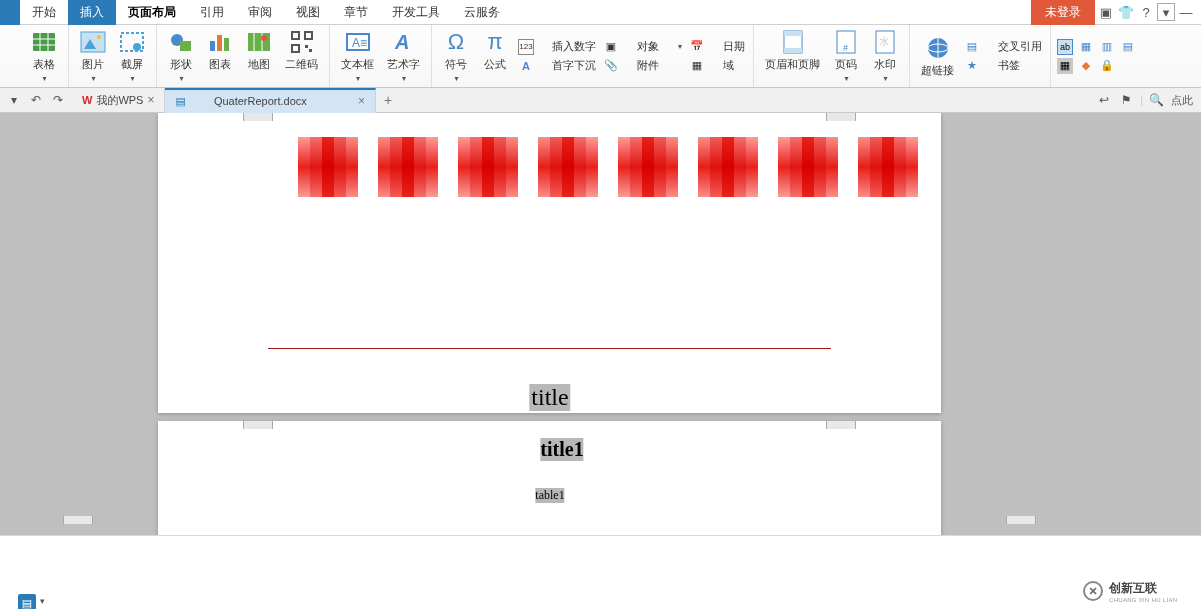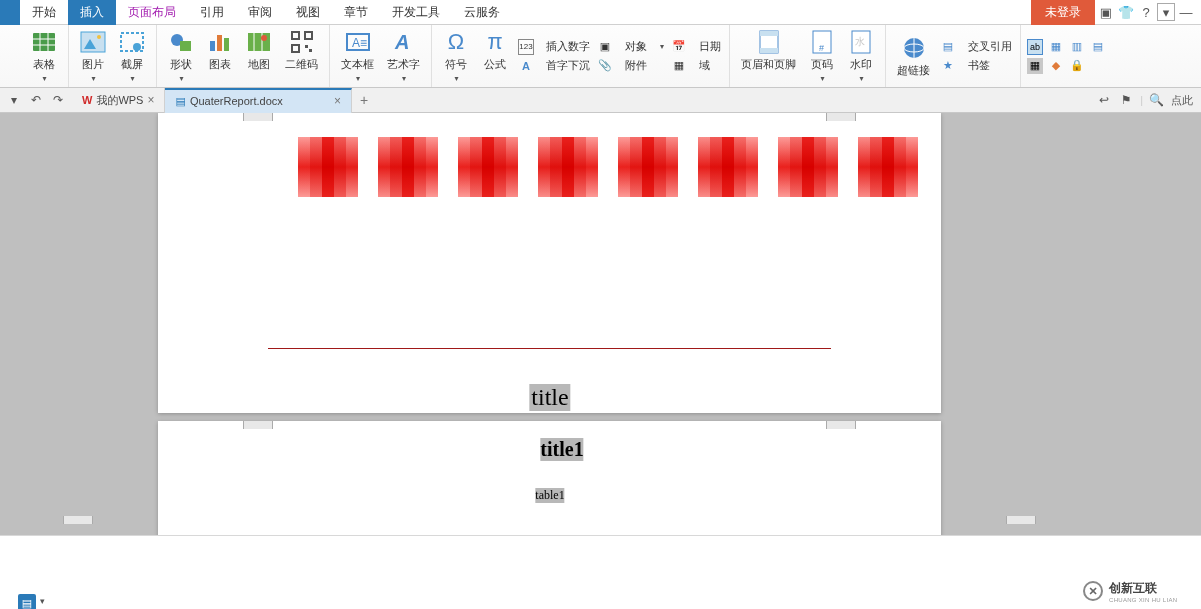--- a/index.html
+++ b/index.html
@@ -2,33 +2,33 @@
 <html><head>
   <meta charset="utf-8">
   <style>
     * { margin: 0; padding: 0; box-sizing: border-box; font-family: "Microsoft YaHei", sans-serif; }
     body { background: #fff; overflow: hidden; width: 1201px; height: 609px; position: relative; }
 
     .menubar { height: 25px; background: #fff; display: flex; align-items: center; border-bottom: 1px solid #d0d0d0; }
     .menubar-left-edge { width: 20px; height: 25px; background: #2a7ab8; }
     .menu-item { padding: 3px 12px; font-size: 12px; color: #333; cursor: pointer; height: 25px; display: flex; align-items: center; }
     .menu-item.active { background: #2a7ab8; color: #fff; }
-    .menu-item.highlight { color: #a21caf; }
+    .menu-item.highlight { color: #000000; font-weight: bold; }
     .menubar-right { margin-left: auto; display: flex; align-items: center; gap: 2px; padding-right: 6px; }
     .login-box { background: #e05a3a; color: #fff; padding: 3px 14px; font-size: 12px; height: 25px; display: flex; align-items: center; }
     .top-icon { width: 18px; height: 18px; display: flex; align-items: center; justify-content: center; color: #555; font-size: 13px; }
 
     .ribbon { height: 63px; background: linear-gradient(#fdfdfd,#f7f7f7); border-bottom: 1px solid #c8c8c8; display: flex; padding-left: 20px; }
     .ribbon-group { display: flex; flex-direction: column; align-items: center; justify-content: center; padding: 2px 6px; border-right: 1px solid #e0e0e0; }
     .ribbon-big { display: flex; flex-direction: column; align-items: center; gap: 2px; padding: 3px 5px; cursor: pointer; }
     .ribbon-big-icon { width: 26px; height: 26px; display: flex; align-items: center; justify-content: center; }
     .ribbon-big-label { font-size: 11px; color: #333; white-space: nowrap; }
     .ribbon-row { display: flex; gap: 3px; }
     .ribbon-col { display: flex; flex-direction: column; gap: 1px; justify-content: center; }
-    .ribbon-small { display: flex; align-items: center; gap: 12px; font-size: 11px; color: #333; padding: 1px 2px; cursor: pointer; white-space: nowrap; }
+    .ribbon-small { display: flex; align-items: center; gap: 18px; font-size: 11px; color: #333; padding: 1px 2px; cursor: pointer; white-space: nowrap; }
     .ribbon-small-icon { width: 16px; height: 16px; display: flex; align-items: center; justify-content: center; font-size: 11px; }
     .drop { font-size: 8px; color: #555; margin-left: 1px; }
 
     .tabstrip { height: 25px; background: #f0f0f0; display: flex; align-items: center; border-bottom: 1px solid #c8c8c8; position: relative; }
     .tab { display: flex; align-items: center; gap: 4px; padding: 0 10px; height: 25px; font-size: 11px; color: #444; border-right: 1px solid #d0d0d0; cursor: pointer; }
     .tab.doc-tab { background: #d3e5f5; border-top: 2px solid #2a7ab8; }
     .tab-close { color: #777; font-size: 12px; }
     .add-tab { padding: 0 8px; color: #777; font-size: 14px; cursor: pointer; }
     .quick-access { display: flex; gap: 6px; padding: 0 6px; align-items: center; }
     .qa-btn { width: 16px; height: 16px; color: #555; font-size: 12px; display: flex; align-items: center; justify-content: center; }
@@ -330,21 +330,21 @@
     <span class="qa-btn">↶</span>
     <span class="qa-btn">↷</span>
   </div>
   <div class="tab">
     <span style="color:#d02a2a;font-weight:bold;">W</span>
     <span>我的WPS</span>
     <span class="tab-close">×</span>
   </div>
   <div class="tab doc-tab">
     <span style="color:#2a7ab8;">▤</span>
-    <span style="min-width:140px;">QuaterReport.docx</span>
+    <span style="min-width:140px;margin-left:24px;">QuaterReport.docx</span>
     <span class="tab-close">×</span>
   </div>
   <div class="add-tab">+</div>
   <div class="tabstrip-right">
     <span class="qa-btn">↩</span>
     <span class="qa-btn">⚑</span>
     <span style="color:#ccc;">|</span>
     <span class="qa-btn">🔍</span>
     <span>点此</span>
   </div>

